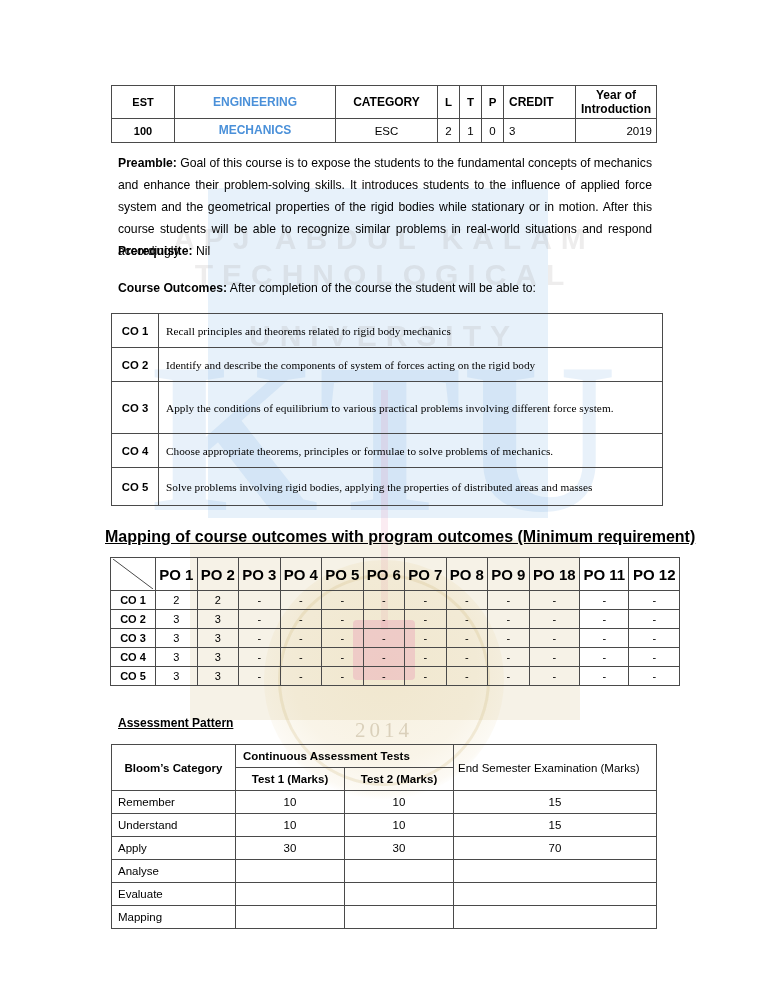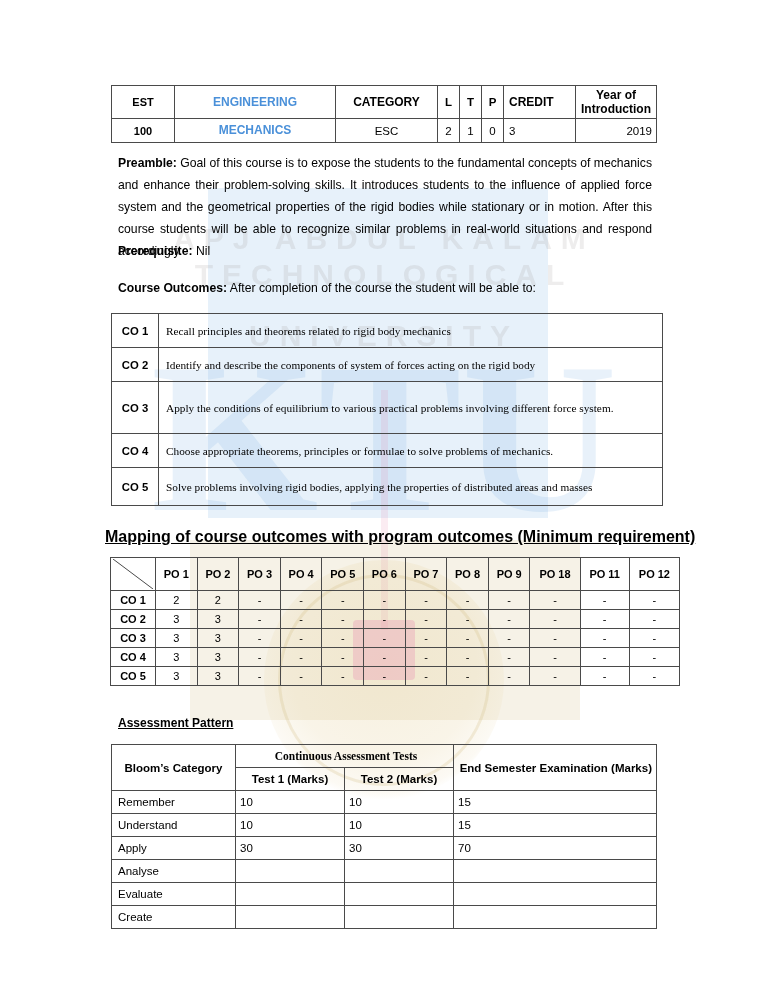--- a/index.html
+++ b/index.html
@@ -237,21 +237,21 @@
     width: 570px;
   }
   #po-table td {
     text-align: center;
     font-size: 11px;
     height: 16px;
     padding: 1px 2px;
   }
   #po-table td.po-head {
     font-weight: bold;
-    font-size: 11px;
+    font-size: 15px;
     height: 30px;
   }
   #po-table td.co-label {
     font-weight: bold;
     font-size: 11px;
   }
   .corner-cell {
     width: 40px;
     padding: 0;
     position: relative;
@@ -280,58 +280,58 @@
     height: 18px;
   }
   .as-bloom-h {
     width: 115px;
     font-weight: bold;
     text-align: center;
     font-size: 11.5px;
   }
   .as-cat-h {
     font-weight: bold;
-    text-align: center;
+    text-align: left;
     font-size: 11.5px;
     padding-left: 7px;
-    font-family: Liberation Serif, serif;
   }
   .as-test-h {
     width: 100px;
     font-weight: bold;
     text-align: center;
     font-size: 11.5px;
   }
   .as-end-h {
-    font-weight: bold;
-    text-align: right;
+    font-weight: normal;
+    text-align: left;
     font-size: 11.5px;
   }
   .as-row-label {
     text-align: left;
     padding-left: 6px;
     font-size: 11.8px;
   }
-  .as-val { font-size: 11.5px; }
+  .as-val { text-align: center; font-size: 11.5px; }
 </style>
 </head>
 <body>
 
 <div id="watermark-layer">
   <div class="wm-blue-band"></div>
   <div class="wm-beige-band"></div>
   <div class="wm-univ-text wm-line2">TECHNOLOGICAL</div>
   <div class="wm-univ-text wm-line1">APJ ABDUL KALAM</div>
   <div class="wm-univ-text wm-line3">UNIVERSITY</div>
   <div class="wm-ktu">KTU</div>
   <div class="wm-seal-pink-stem"></div>
   <div class="wm-seal">
       <div class="wm-seal-ring"></div>
     </div>
   <div class="wm-seal-pink"></div>
+  <div class="wm-seal-year">2014</div>
 </div>
 
 <div id="content">
 
   <table id="course-header-table">
     <tbody>
         <tr>
       <td class="c-code" rowspan="1">EST</td>
       <td class="c-name" rowspan="1">ENGINEERING</td>
       <td class="c-cat-h">CATEGORY</td>
@@ -523,21 +523,21 @@
       <td class="as-val"></td>
       <td class="as-val"></td>
     </tr>
     <tr>
       <td class="as-row-label">Evaluate</td>
       <td class="as-val"></td>
       <td class="as-val"></td>
       <td class="as-val"></td>
     </tr>
     <tr>
-      <td class="as-row-label">Create</td>
+      <td class="as-row-label">Mapping</td>
       <td class="as-val"></td>
       <td class="as-val"></td>
       <td class="as-val"></td>
     </tr>
   </tbody>
     </table>
 
 </div>
 
 </body></html>

